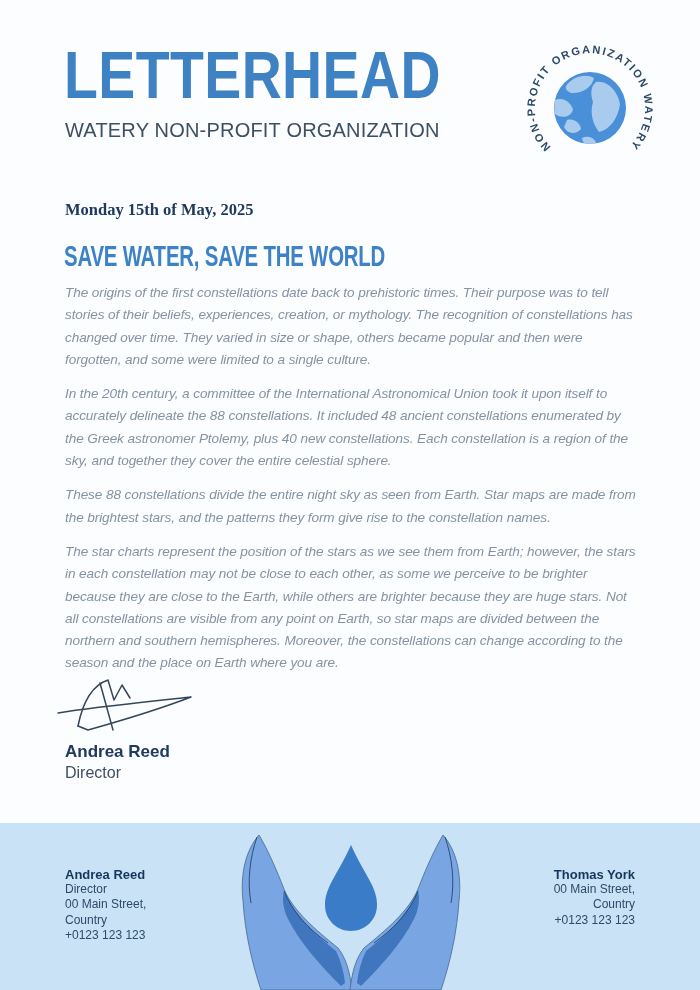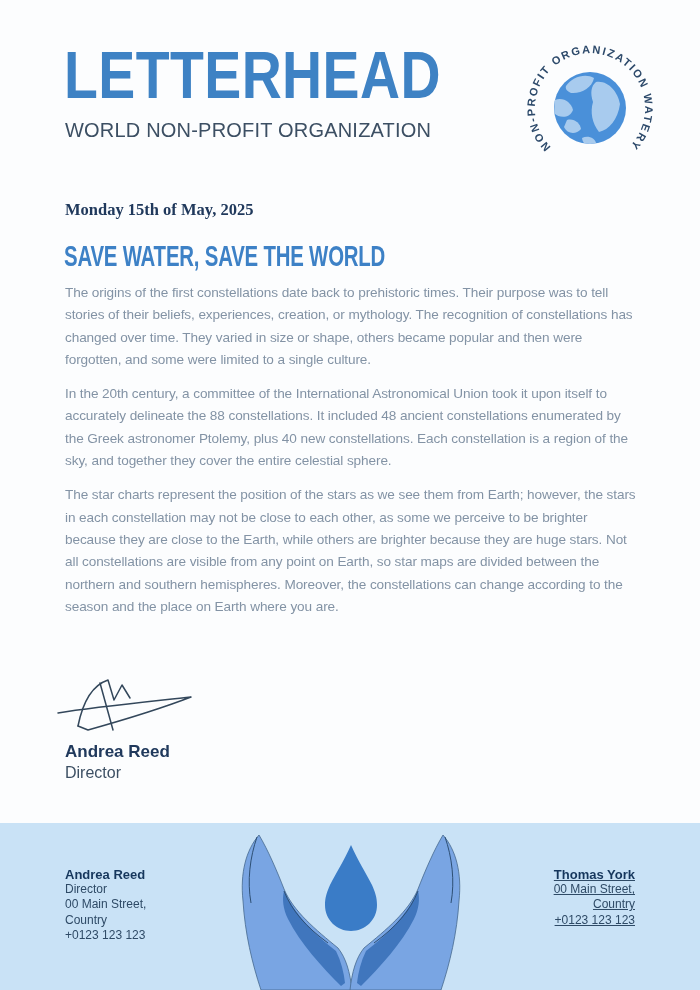--- a/index.html
+++ b/index.html
@@ -27,40 +27,40 @@
   .heading{
     position:absolute;left:64px;top:241px;margin:0;
     font-size:30px;font-weight:bold;line-height:1;color:#3d81c6;
     letter-spacing:-.3px;white-space:nowrap;
     transform:scaleX(.68);transform-origin:0 0;
   }
   .body-copy{
     position:absolute;left:65px;top:282px;width:572px;
     font-size:13.6px;line-height:22.3px;color:#8393a5;letter-spacing:-.1px;
   }
-  .body-copy p{margin:0 0 12px;}
+  .body-copy p{margin:0 0 12px;font-style:italic;}
   
   .signature-svg{position:absolute;left:56px;top:670px;}
   .signer-name{position:absolute;left:65px;top:742px;font-size:17px;font-weight:bold;color:#20395c;}
   .signer-role{position:absolute;left:65px;top:764px;font-size:16px;color:#3c4f63;}
   
   .footer{position:absolute;left:0;top:823px;width:700px;height:167px;background:#c9e2f6;}
   .footer-art{position:absolute;left:0;top:0;width:700px;height:167px;}
   .contact{position:absolute;top:44px;width:220px;font-size:12px;line-height:15.2px;color:#2e4a66;}
   .contact .name{font-size:13px;font-weight:bold;color:#15365c;}
   .contact-left{left:65px;text-align:left;}
-  .contact-right{right:65px;text-align:right;text-decoration:underline;}
+  .contact-right{right:65px;text-align:right;}
 </style>
 </head>
 <body>
 
 <div class="page">
 
   <h1 class="brand-title">LETTERHEAD</h1>
-  <div class="brand-subtitle">WORLD NON-PROFIT ORGANIZATION</div>
+  <div class="brand-subtitle">WATERY NON-PROFIT ORGANIZATION</div>
 
   <div class="logo">
     <svg width="136" height="136" viewBox="0 0 136 136">
       <defs>
         <path id="ringPath" d="M 29,107 A 55 55 0 1 1 107,107" fill="none"></path>
         <clipPath id="globeClip">
             <circle cx="68" cy="68" r="36"></circle>
           </clipPath>
       </defs>
       <text class="ring-text">
@@ -76,20 +76,21 @@
       </g>
     </svg>
   </div>
 
   <div class="date">Monday 15th of May, 2025</div>
   <h2 class="heading">SAVE WATER, SAVE THE WORLD</h2>
 
   <div class="body-copy">
     <p>The origins of the first constellations date back to prehistoric times. Their purpose was to tell stories of their beliefs, experiences, creation, or mythology. The recognition of constellations has changed over time. They varied in size or shape, others became popular and then were forgotten, and some were limited to a single culture.</p>
     <p>In the 20th century, a committee of the International Astronomical Union took it upon itself to accurately delineate the 88 constellations. It included 48 ancient constellations enumerated by the Greek astronomer Ptolemy, plus 40 new constellations. Each constellation is a region of the sky, and together they cover the entire celestial sphere.</p>
+    <p>These 88 constellations divide the entire night sky as seen from Earth. Star maps are made from the brightest stars, and the patterns they form give rise to the constellation names.</p>
     <p>The star charts represent the position of the stars as we see them from Earth; however, the stars in each constellation may not be close to each other, as some we perceive to be brighter because they are close to the Earth, while others are brighter because they are huge stars. Not all constellations are visible from any point on Earth, so star maps are divided between the northern and southern hemispheres. Moreover, the constellations can change according to the season and the place on Earth where you are.</p>
   </div>
 
   <svg class="signature-svg" width="170" height="68" viewBox="0 0 170 68">
     <g fill="none" stroke="#33475b" stroke-width="1.5" stroke-linecap="round" stroke-linejoin="round">
       <path d="M 22,56 C 26,36 34,16 52,10 L 58,30 L 66,15 L 74,28"></path>
       <path d="M 2,43 C 40,37 100,31 135,27 C 104,39 64,51 32,60 L 22,56"></path>
       <path d="M 44,13 L 57,60"></path>
     </g>
   </svg>

